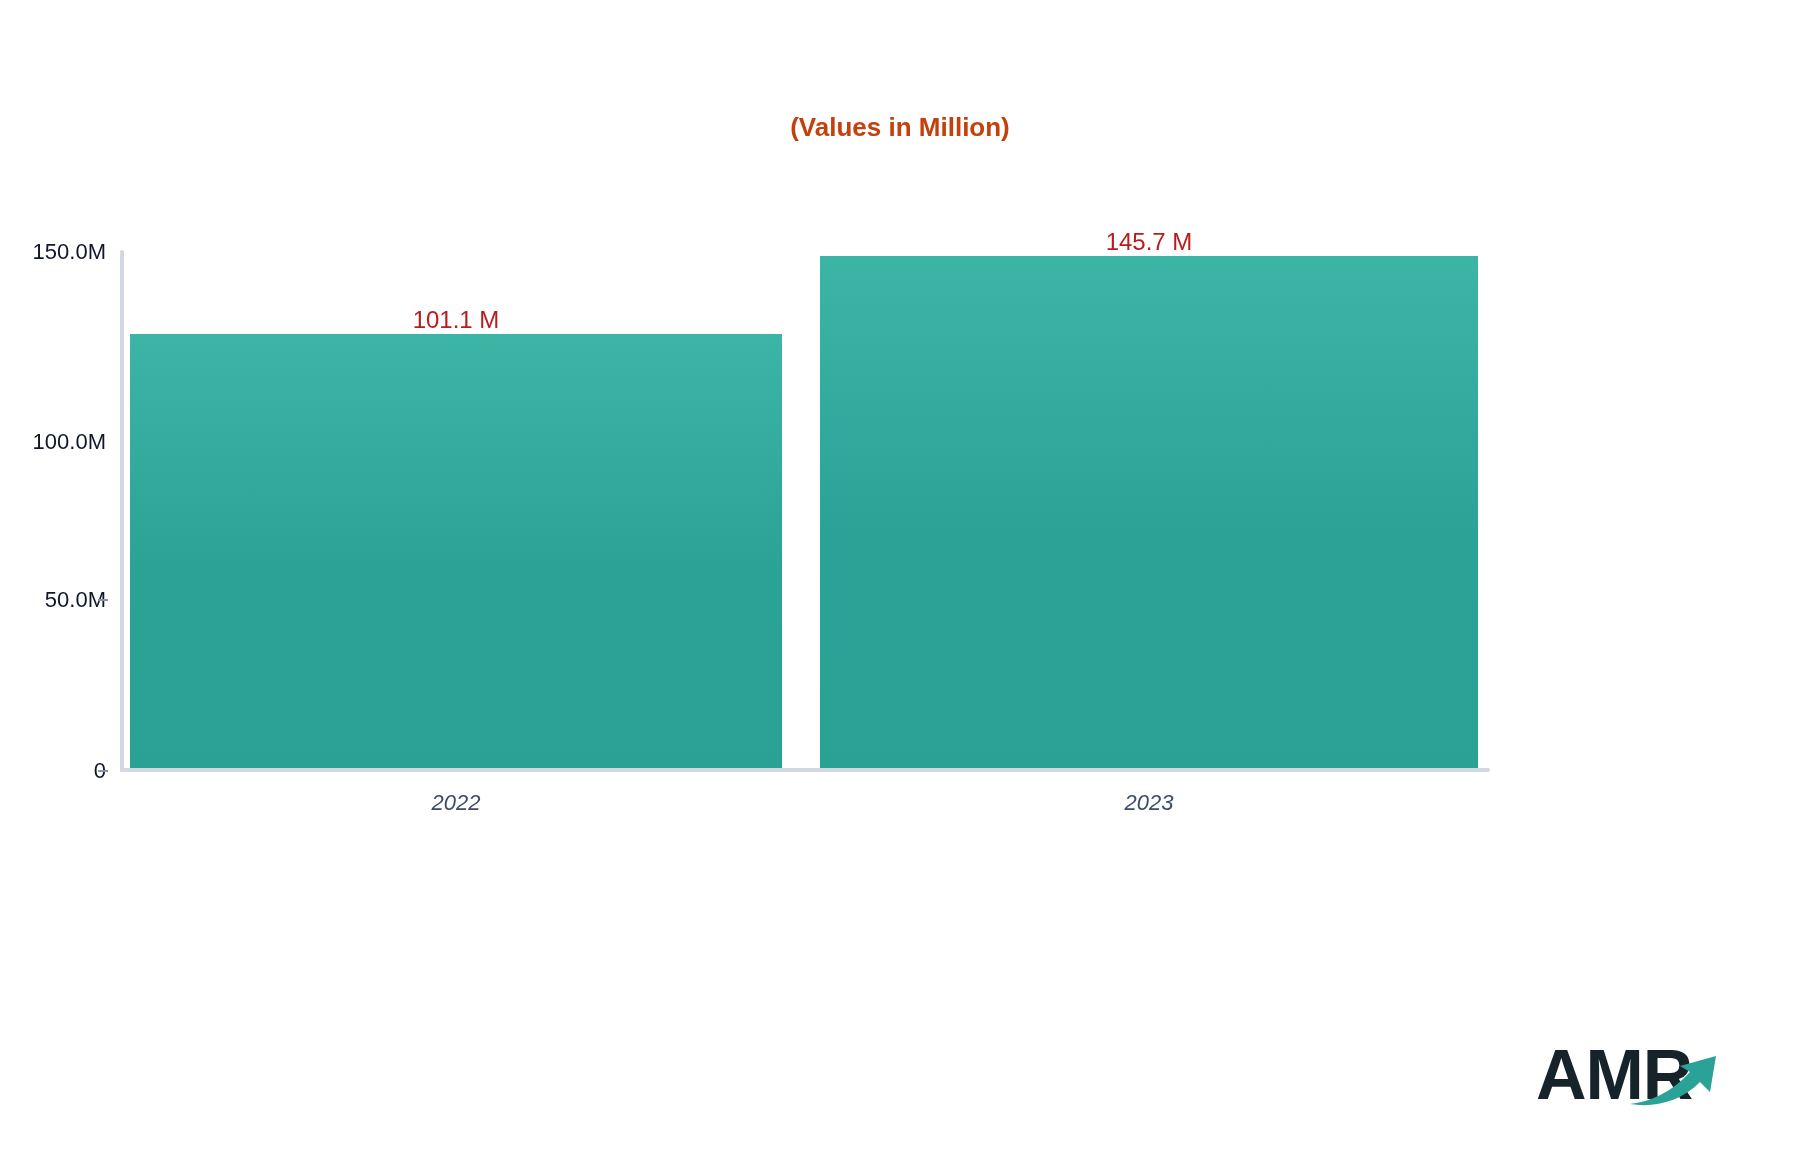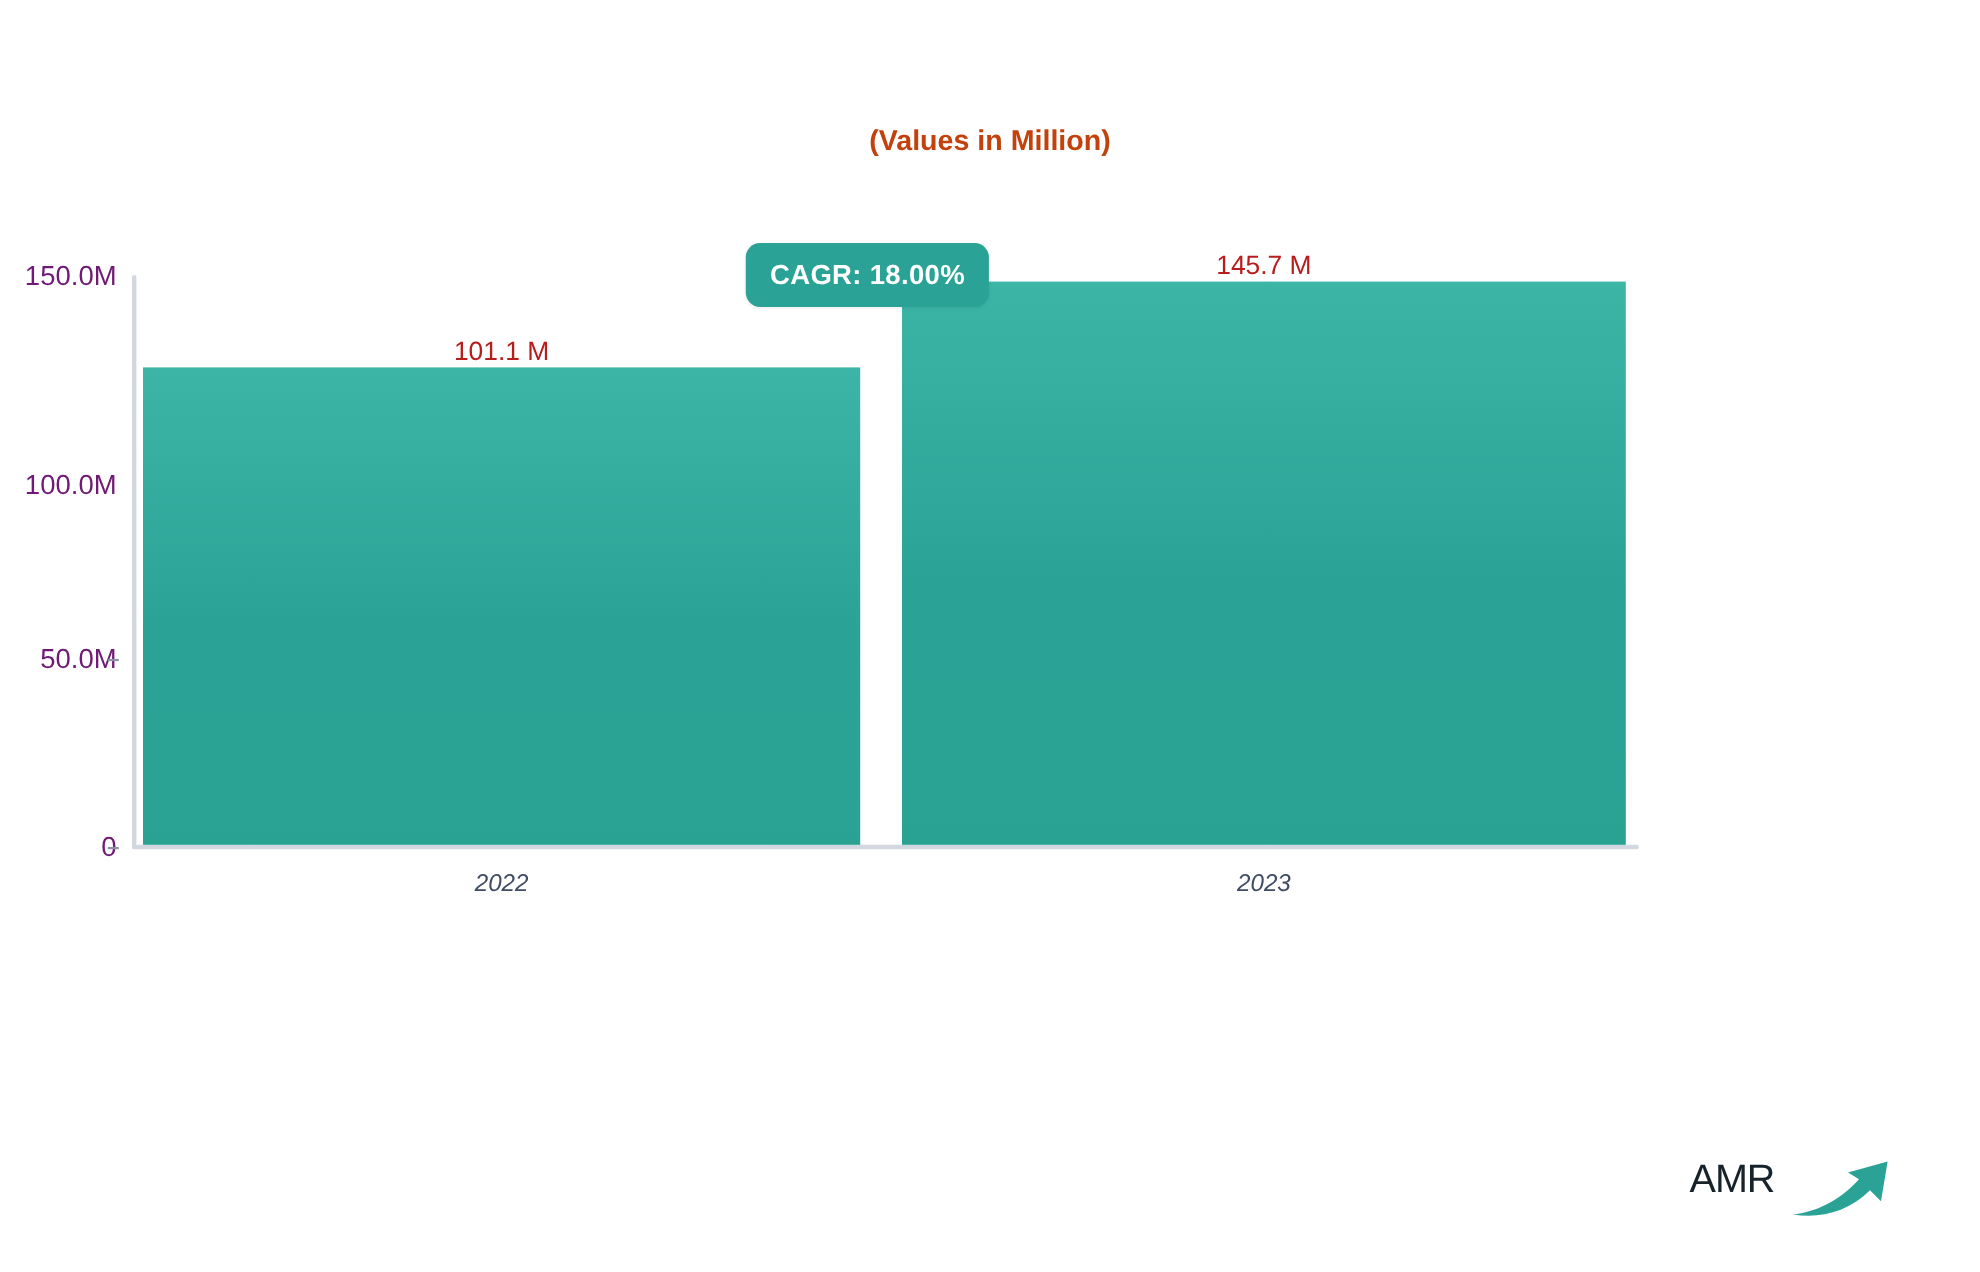--- a/index.html
+++ b/index.html
@@ -78,22 +78,22 @@
     position: absolute;
     left: 0px;
     top: 250px;
     width: 106px;
     height: 522px;
   }
   .ylabels .lab {
     position: absolute;
     right: 0;
     transform: translateY(-50%);
-    font-size: 25px;
-    color: #701a75;
+    font-size: 22px;
+    color: #0f172a;
     text-align: right;
     white-space: nowrap;
   }
   .ytick-dash {
     position: absolute;
     width: 10px;
     height: 2px;
     background: #8a93a6;
     transform: translateY(-50%);
   }
@@ -144,23 +144,23 @@
   .logo {
     position: absolute;
     left: 1536px;
     top: 1040px;
     width: 190px;
     height: 72px;
   }
   .logo-text {
     position: absolute;
     left: 0;
-    top: 14px;
-    font-size: 36px;
-    font-weight: normal;
+    top: 0;
+    font-size: 70px;
+    font-weight: bold;
     color: #16232b;
     letter-spacing: -1px;
     line-height: 1;
   }
   .logo-arrow {
     position: absolute;
     left: 92px;
     top: 12px;
     width: 96px;
     height: 56px;
@@ -191,21 +191,20 @@
 
     <div class="bar" style="left:10px; width:652px; height:434px;"></div>
     <div class="bar-label" style="left:336px; top:84px;">101.1 M</div>
     <div class="xtick-label" style="left:336px; top:540px;">2022</div>
 
     <div class="bar" style="left:700px; width:658px; height:512px;"></div>
     <div class="bar-label" style="left:1029px; top:6px;">145.7 M</div>
     <div class="xtick-label" style="left:1029px; top:540px;">2023</div>
   </div>
 
-  <div class="cagr-badge">CAGR: 18.00%</div>
 
   <div class="logo">
     <div class="logo-text">AMR</div>
     <svg class="logo-arrow" viewBox="0 0 96 56">
       <path d="M2 52 C22 50, 44 40, 62 20 L52 14 L88 4 L82 40 L72 30 C52 50, 26 56, 2 52 Z" fill="#2aa396"></path>
     </svg>
   </div>
 
 </div>
 

